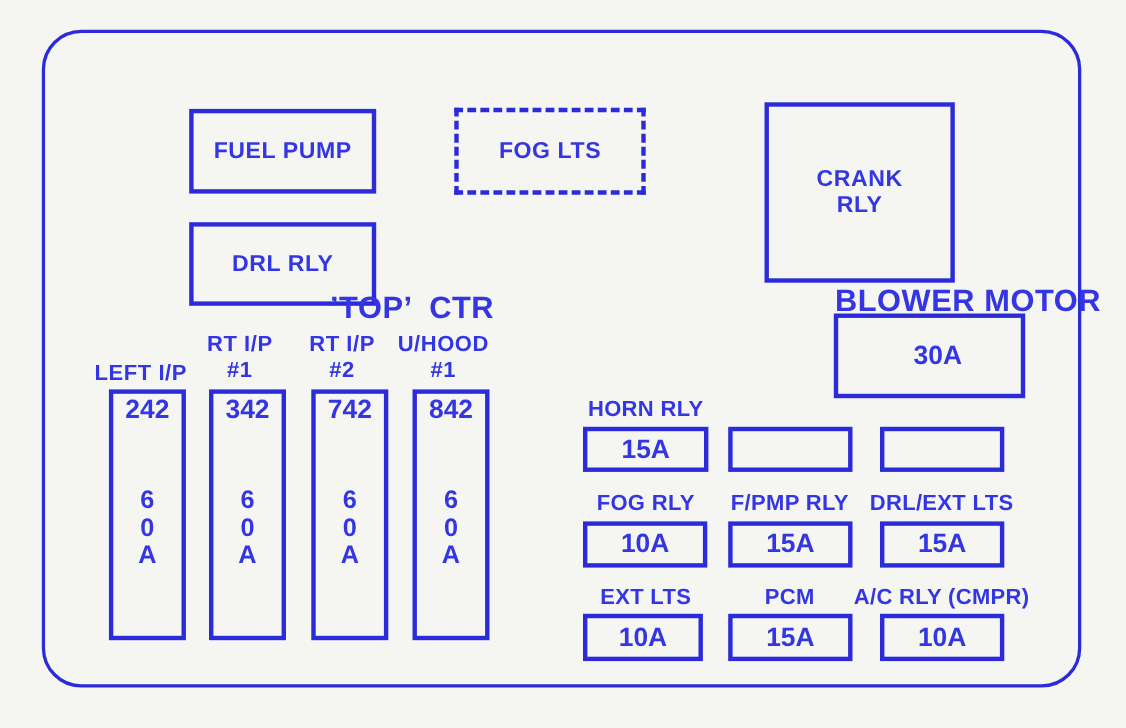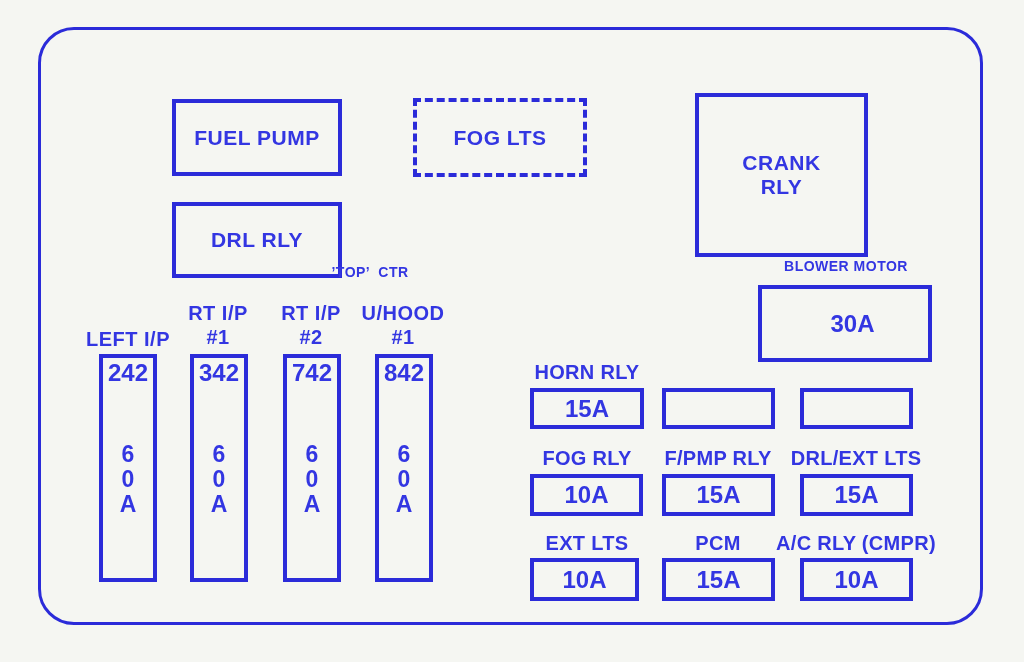--- a/index.html
+++ b/index.html
@@ -20,26 +20,26 @@
   
   .box{
     position:absolute;border:4px solid var(--line);box-sizing:border-box;
     display:flex;align-items:center;justify-content:center;text-align:center;
     font-size:21px;letter-spacing:0.5px;margin-top:25px;
   }
   .dashed{border-style:dashed;}
   .two-line{white-space:pre-line;line-height:24px;}
   
   .lbl{
-    position:absolute;text-align:center;font-size:14px;letter-spacing:0.5px;
+    position:absolute;text-align:center;font-size:28px;letter-spacing:0.5px;
     white-space:pre;
   }
   
   .tall{
-    position:absolute;top:354px;width:58px;height:228px;
+    position:absolute;top:354px;width:70px;height:228px;
     border:4px solid var(--line);box-sizing:border-box;
   }
   .circuit{margin-top:1px;text-align:center;font-size:24px;}
   .ampstack{
     position:absolute;top:84px;left:0;right:0;text-align:center;
     font-size:23px;line-height:25px;white-space:pre-line;
   }
   .collbl{
     position:absolute;width:102px;text-align:center;font-size:20px;
     white-space:pre-line;line-height:24px;letter-spacing:0.5px;

